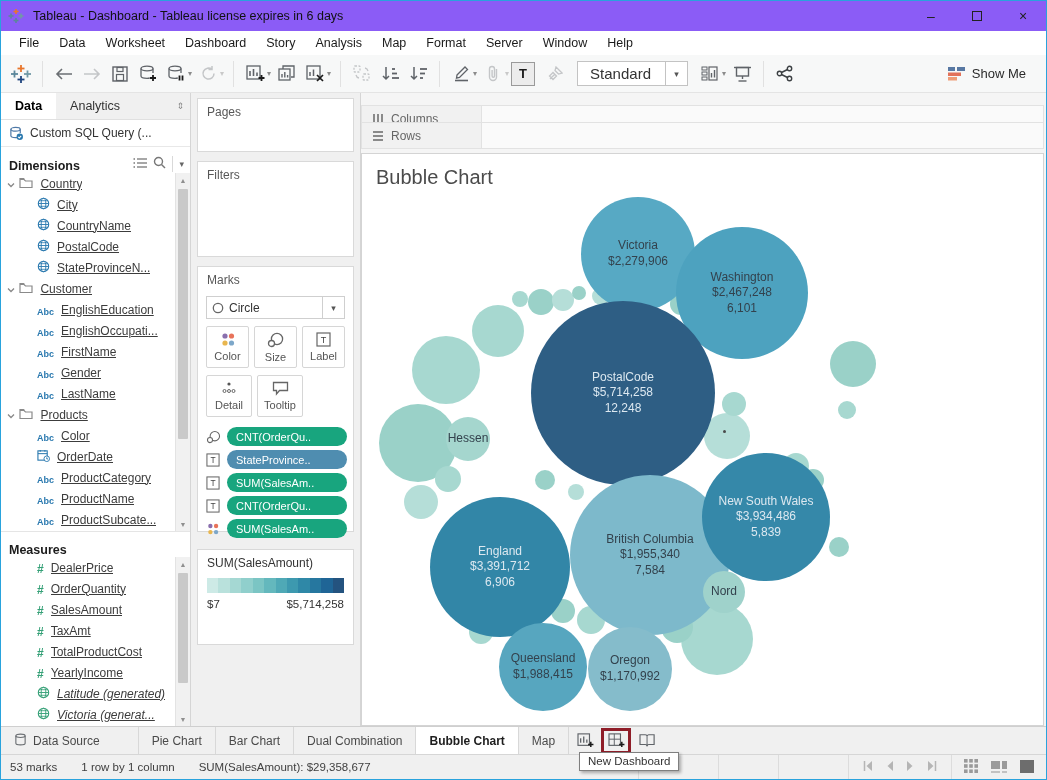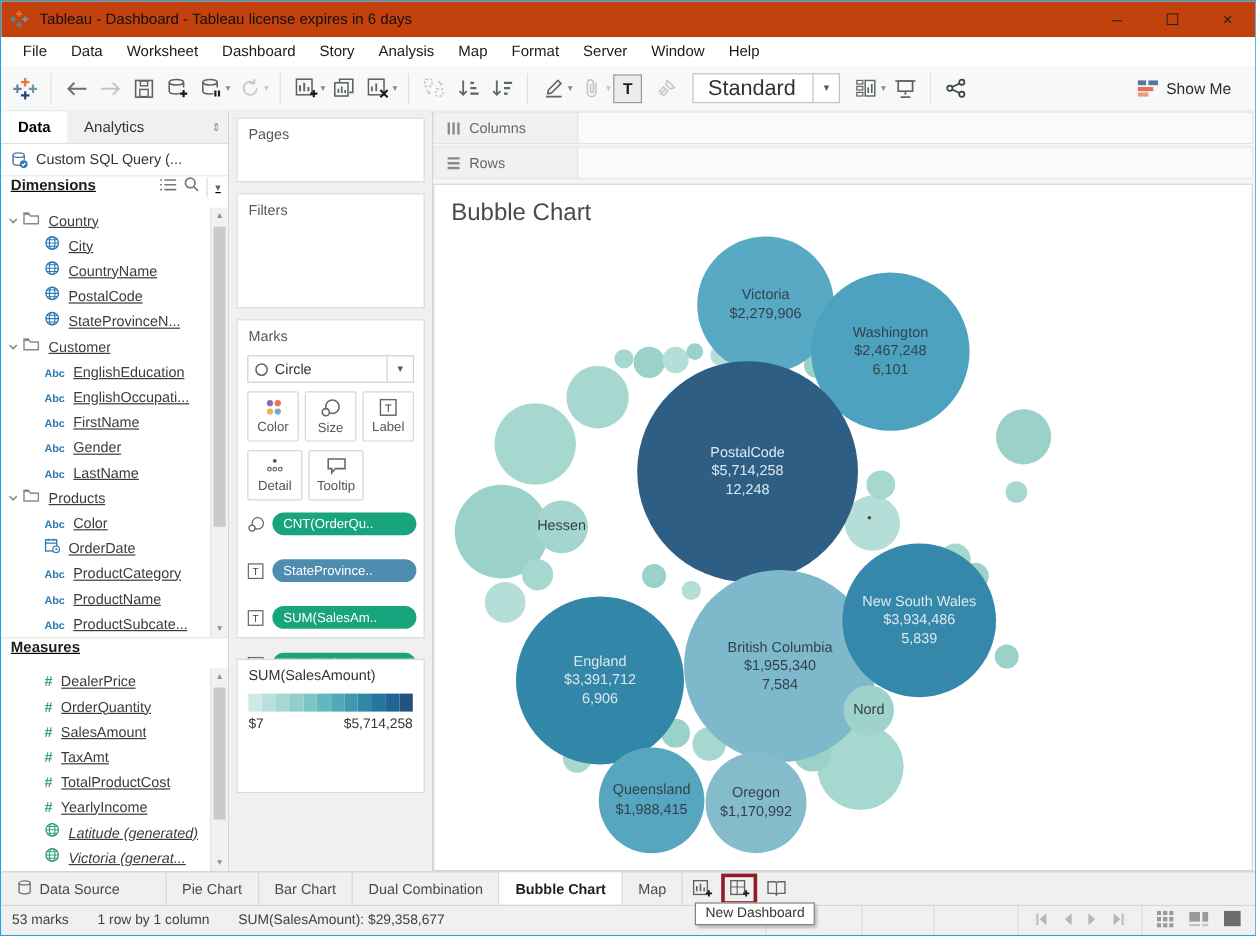--- a/index.html
+++ b/index.html
@@ -1,56 +1,56 @@
 <!DOCTYPE html>
 <html><head>
 <meta charset="utf-8">
 <style>
   * { box-sizing: border-box; margin: 0; padding: 0; }
   html,body { width:1047px; height:780px; font-family:"Liberation Sans","DejaVu Sans",sans-serif; }
   .app { position:relative; width:1047px; height:780px; background:#fff; border:1px solid #29a3dd; overflow:hidden; }
 
   
-  .titlebar { position:absolute; top:0; left:0; right:0; height:30px; background:#c2410c; display:flex; align-items:center; }
+  .titlebar { position:absolute; top:0; left:0; right:0; height:30px; background:#8b5cf6; display:flex; align-items:center; }
   .tlogo { width:30px; display:flex; justify-content:center; }
   .wtitle { font-size:12.5px; color:#111; margin-left:2px; }
   .wctrls { margin-left:auto; display:flex; height:100%; }
   .wctrl { width:46px; height:100%; display:flex; align-items:center; justify-content:center; font-size:14px; color:#222; cursor:default; }
 
   
   .menubar { position:absolute; top:30px; left:0; right:0; height:24px; background:#fff; display:flex; align-items:center; padding-left:8px; }
   .menuitem { font-size:12.5px; color:#1a1a1a; padding:3px 10px; }
 
   
   .toolbar { position:absolute; top:54px; left:0; right:0; height:38px; background:#f7f8f8; border-bottom:1px solid #e4e4e4; display:flex; align-items:center; padding:0 6px; }
   .ticon { min-width:28px; height:28px; display:flex; align-items:center; justify-content:center; color:#5f6368; }
   .ticon.gray { color:#bdbfc1; }
   .caret { font-size:8px; color:#8b8b8b; margin:0 2px 0 -2px; }
   .caret.gray { color:#c9c9c9; }
   .tsep { width:1px; height:26px; background:#e1e1e1; margin:0 7px; }
   .ticon.activebox { border:1px solid #9a9a9a; background:#ececec; width:24px; height:24px; min-width:24px; font-weight:bold; }
   .combo { display:flex; align-items:center; height:25px; background:#fff; border:1px solid #c3c3c3; margin:0 8px; }
-  .combo-text { font-size:18px; color:#333; padding:0 14px 0 12px; min-width:72px; }
+  .combo-text { font-size:15px; color:#333; padding:0 14px 0 12px; min-width:72px; }
   .combo-btn { width:22px; height:100%; border-left:1px solid #c3c3c3; display:flex; align-items:center; justify-content:center; font-size:9px; color:#555; }
   .showme { margin-left:auto; display:flex; align-items:center; gap:7px; padding-right:14px; font-size:13px; color:#2b2b2b; }
 
   
   .main { position:absolute; top:92px; left:0; right:0; bottom:53px; }
   .leftpanel { position:absolute; top:0; left:0; width:190px; height:100%; background:#fff; border-right:1px solid #d5d5d5; display:flex; flex-direction:column; }
   .midpanel { position:absolute; top:0; left:190px; width:170px; height:100%; background:#f0f0f0; border-right:1px solid #d5d5d5; }
   .rightarea { position:absolute; top:0; left:360px; right:0; height:100%; background:#f5f5f5; }
 
   
   .dtabs { height:27px; display:flex; border-bottom:1px solid #e0e0e0; background:#f0f0f0; }
   .dtab { padding:0 14px; display:flex; align-items:center; font-size:12.5px; color:#333; }
   .dtab.active { background:#fff; font-weight:bold; color:#000; }
   .dtab-spacer { flex:1; display:flex; align-items:center; justify-content:flex-end; padding-right:6px; }
   .dsrc { height:27px; display:flex; align-items:center; gap:6px; padding-left:8px; border-bottom:1px solid #e8e8e8; }
   .dsrc-label { font-size:12px; color:#333; }
-  .lhdr { height:26px; display:flex; align-items:flex-start; padding:0 6px 0 8px;text-decoration:underline; }
+  .lhdr { height:26px; display:flex; align-items:flex-end; padding:0 6px 0 8px; }
   .lhdr-title { font-size:12.5px; font-weight:bold; color:#1c1c1c; }
   .lhdr-icons { margin-left:auto; display:flex; align-items:center; gap:6px; color:#777; }
   .lhdr-div { width:1px; height:16px; background:#d9d9d9; }
   .tree { position:relative; }
   #dimtree { height:358px; }
   #meastree { flex:1; }
   .trow { height:21px; display:flex; align-items:center; gap:7px; padding-right:18px; }
   .trow .lbl { font-size:12px; color:#3c3c3c; white-space:nowrap; overflow:hidden;text-decoration:underline; }
   .trow .lbl.it { font-style:italic; }
   .trow.folder { padding-left:6px; }
@@ -61,39 +61,39 @@
   .vscroll .arr { position:absolute; left:0; width:14px; height:14px; display:flex; align-items:center; justify-content:center; font-size:7px; color:#8f8f8f; }
   .vscroll .arr.up { top:0; } .vscroll .arr.dn { bottom:0; }
   .vscroll .thumb { position:absolute; left:2px; right:2px; background:#c9c9c9; border-radius:1px; }
 
   
   .card { background:#fff; border:1px solid #d9d9d9; margin:5px 6px 0 6px; position:relative; }
   .card-label { font-size:12px; color:#575757; padding:6px 0 0 9px; }
   #pages-card { height:54px; }
   #filters-card { height:96px; margin-top:9px; }
   #marks-card { height:266px; margin-top:9px; }
-  #legend-card { height:112px; margin-top:17px; }
+  #legend-card { height:96px; margin-top:17px; }
   .marktype { margin:9px 8px 0 8px; height:23px; border:1px solid #cfcfcf; background:#fff; display:flex; align-items:center; }
   .marktype .mt-ic { width:22px; display:flex; justify-content:center; color:#666; }
   .marktype .mt-tx { flex:1; font-size:12px; color:#333; }
   .marktype .mt-caret { width:22px; height:100%; border-left:1px solid #cfcfcf; display:flex; align-items:center; justify-content:center; font-size:9px; color:#555; }
   .mbtn-row { display:flex; gap:5px; margin:7px 8px 0 8px; }
   .mbtn { width:46px; height:42px; background:#fff; border:1px solid #d6d6d6; border-radius:2px; display:flex; flex-direction:column; align-items:center; justify-content:center; gap:3px; }
   .mbtn .mb-lbl { font-size:11px; color:#555; }
-  .pills { margin:10px 6px 0 6px; display:flex; flex-direction:column; gap:20px; }
+  .pills { margin:10px 6px 0 6px; display:flex; flex-direction:column; gap:4px; }
   .pillrow { display:flex; align-items:center; gap:5px; }
   .pill-ic { width:18px; display:flex; justify-content:center; align-items:center; color:#666; }
   .pill { flex:1; height:19px; border-radius:10px; color:#fff; font-size:11px; display:flex; align-items:center; padding-left:9px; white-space:nowrap; }
   .legend-grad { display:flex; height:15px; margin:8px 9px 0 9px; }
   .legend-grad div { flex:1; }
   .legend-minmax { display:flex; justify-content:space-between; margin:5px 9px 0 9px; font-size:11.5px; color:#333; }
 
   
   .shelf { position:absolute; left:0; right:2px; height:27px; display:flex; border:1px solid #e2e2e2; background:#fafafa; }
-  #shelf-columns { top:0; } #shelf-rows { top:29px; }
+  #shelf-columns { top:12px; } #shelf-rows { top:29px; }
   .shelf-label { width:120px; background:#f1f1f1; display:flex; align-items:center; gap:7px; padding-left:10px; font-size:12px; color:#666; border-right:1px solid #e2e2e2; }
   .worksheet { position:absolute; top:60px; left:0; right:2px; bottom:0; background:#fff; border:1px solid #d4d4d4; overflow:hidden; }
   .ws-title { position:absolute; left:14px; top:12px; font-size:20px; color:#4b4b4b; }
   #bubbles { position:absolute; inset:0; }
   .bubble { position:absolute; border-radius:50%; display:flex; flex-direction:column; align-items:center; justify-content:center; text-align:center; font-size:12px; line-height:1.3; }
   .bubble .bname { white-space:nowrap; }
   .dot { position:absolute; width:3px; height:3px; background:#4a4a4a; border-radius:50%; }
 
   
   .tabbar { position:absolute; left:0; right:0; bottom:25px; height:28px; background:#f0f0f0; border-top:1px solid #cfcfcf; display:flex; align-items:stretch; }

